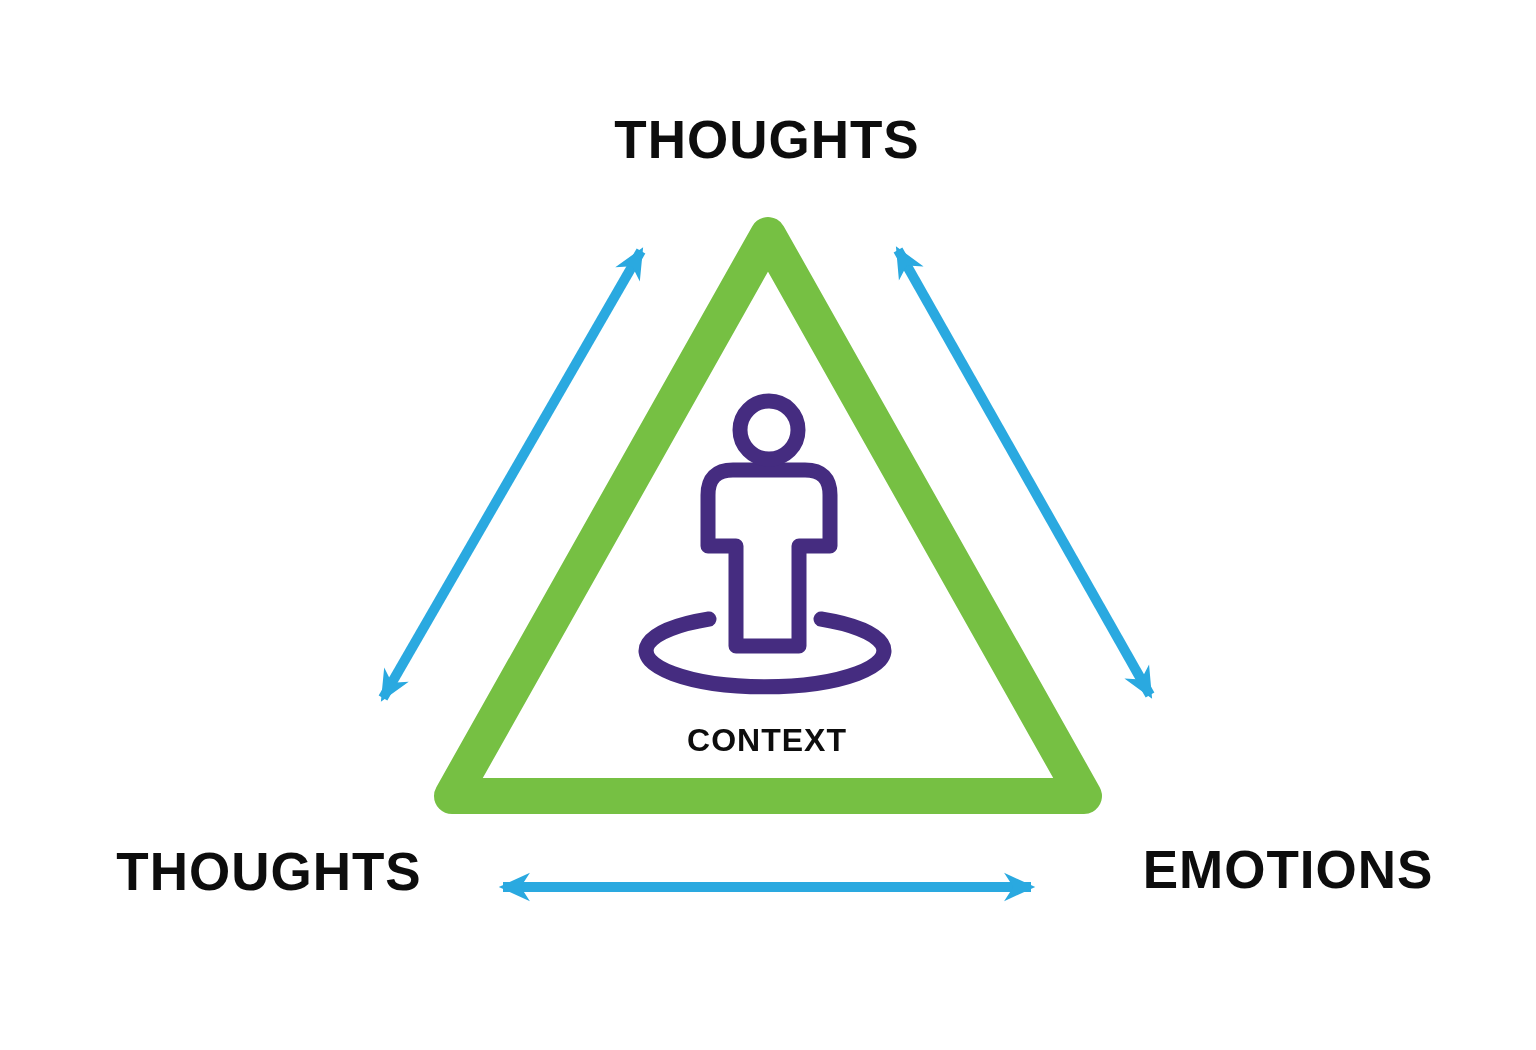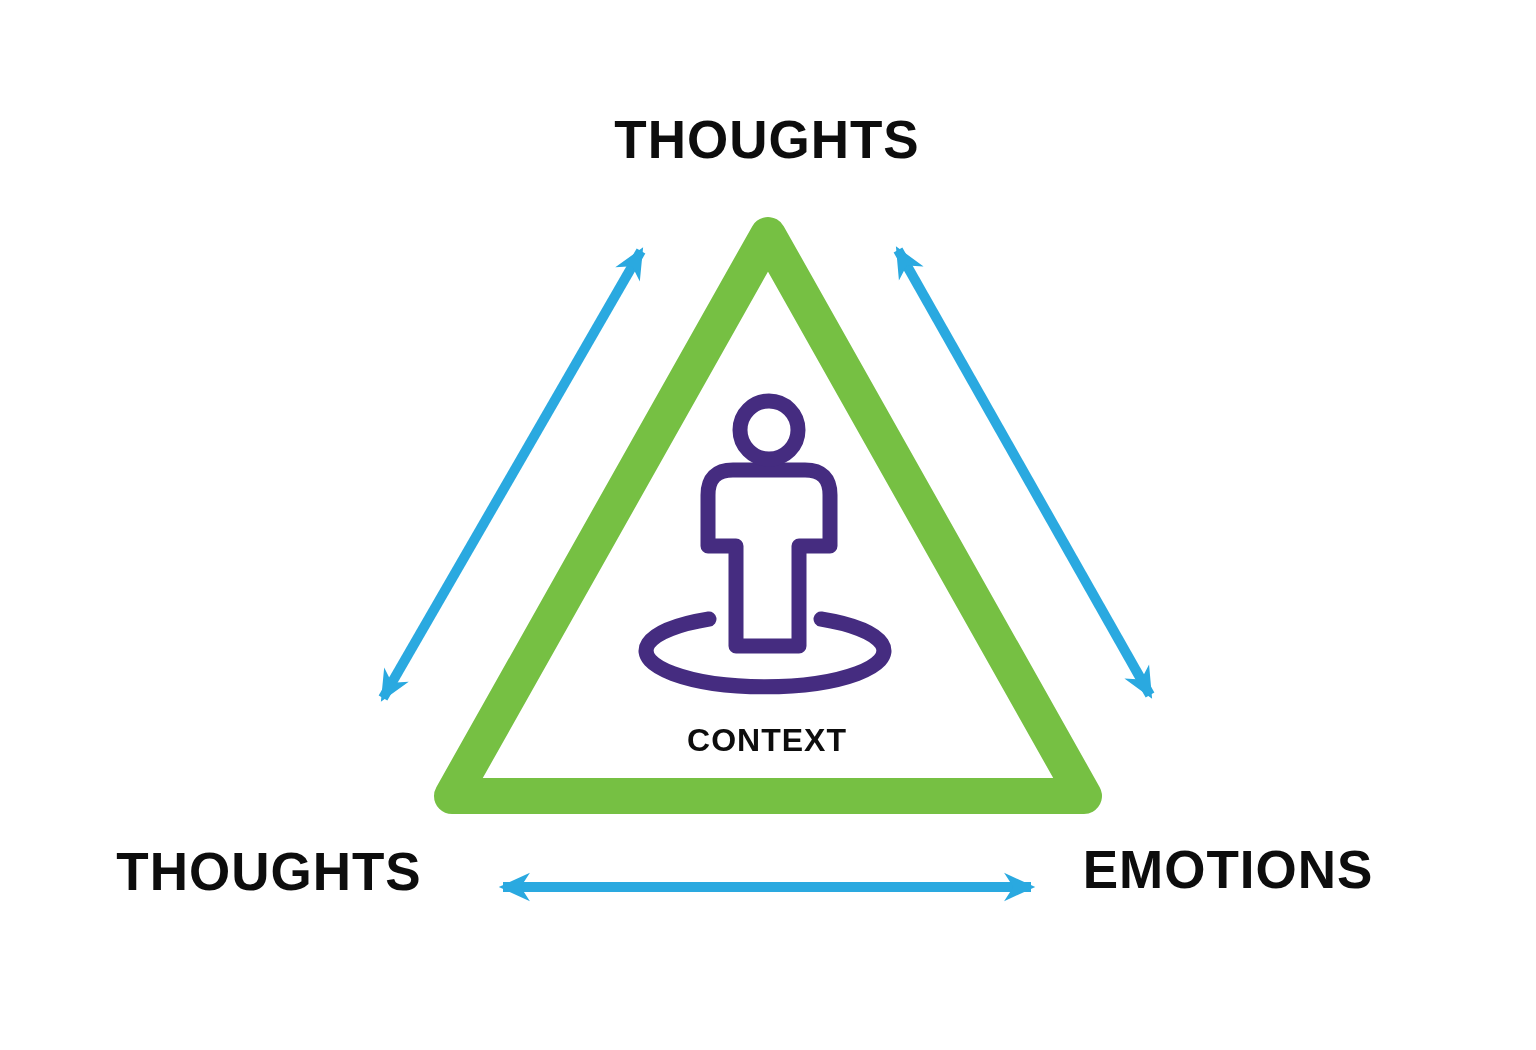--- a/index.html
+++ b/index.html
@@ -31,21 +31,21 @@
     user-select: none;
   }
   .label-outer {
     font-size: 53px;
   }
   .label-center {
     font-size: 32px;
   }
   #thoughts-label { left: 767px; top: 139px; }
   #actions-label  { left: 269px; top: 871px; }
-  #emotions-label { left: 1228px; top: 869px; text-align: center; }
+  #emotions-label { left: 1288px; top: 869px; text-align: center; }
   #context-label  { left: 767px; top: 740px; }
 </style>
 </head>
 <body>
 
 <div id="stage">
 
   <svg id="diagram-svg" viewBox="0 0 1536 1050" xmlns="http://www.w3.org/2000/svg">
     <defs>
       <marker id="ah" viewBox="0 0 24 24" refX="20" refY="12" markerWidth="34" markerHeight="34" markerUnits="userSpaceOnUse" orient="auto-start-reverse">

